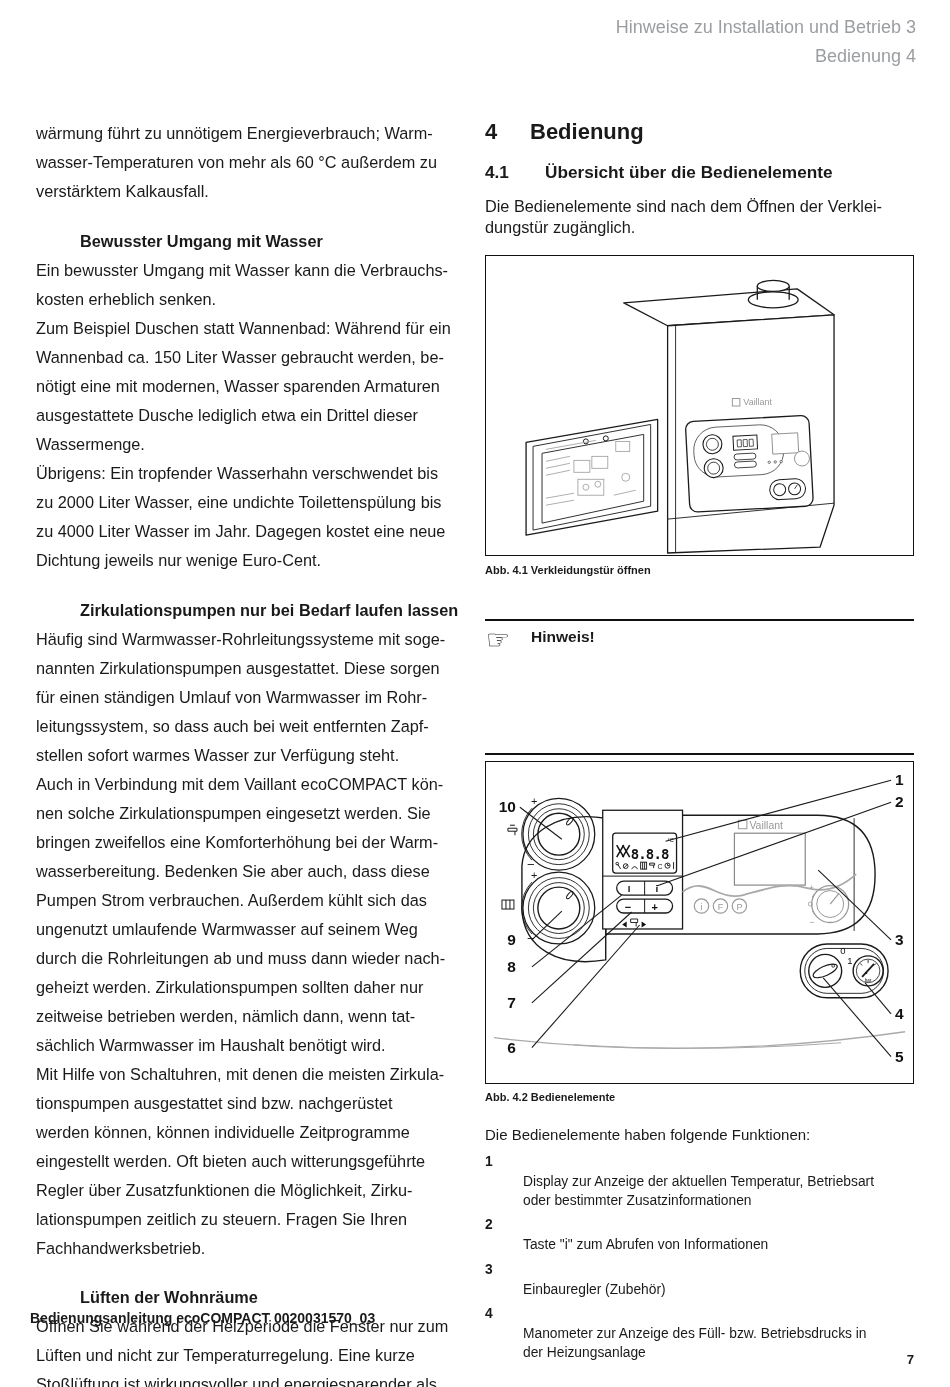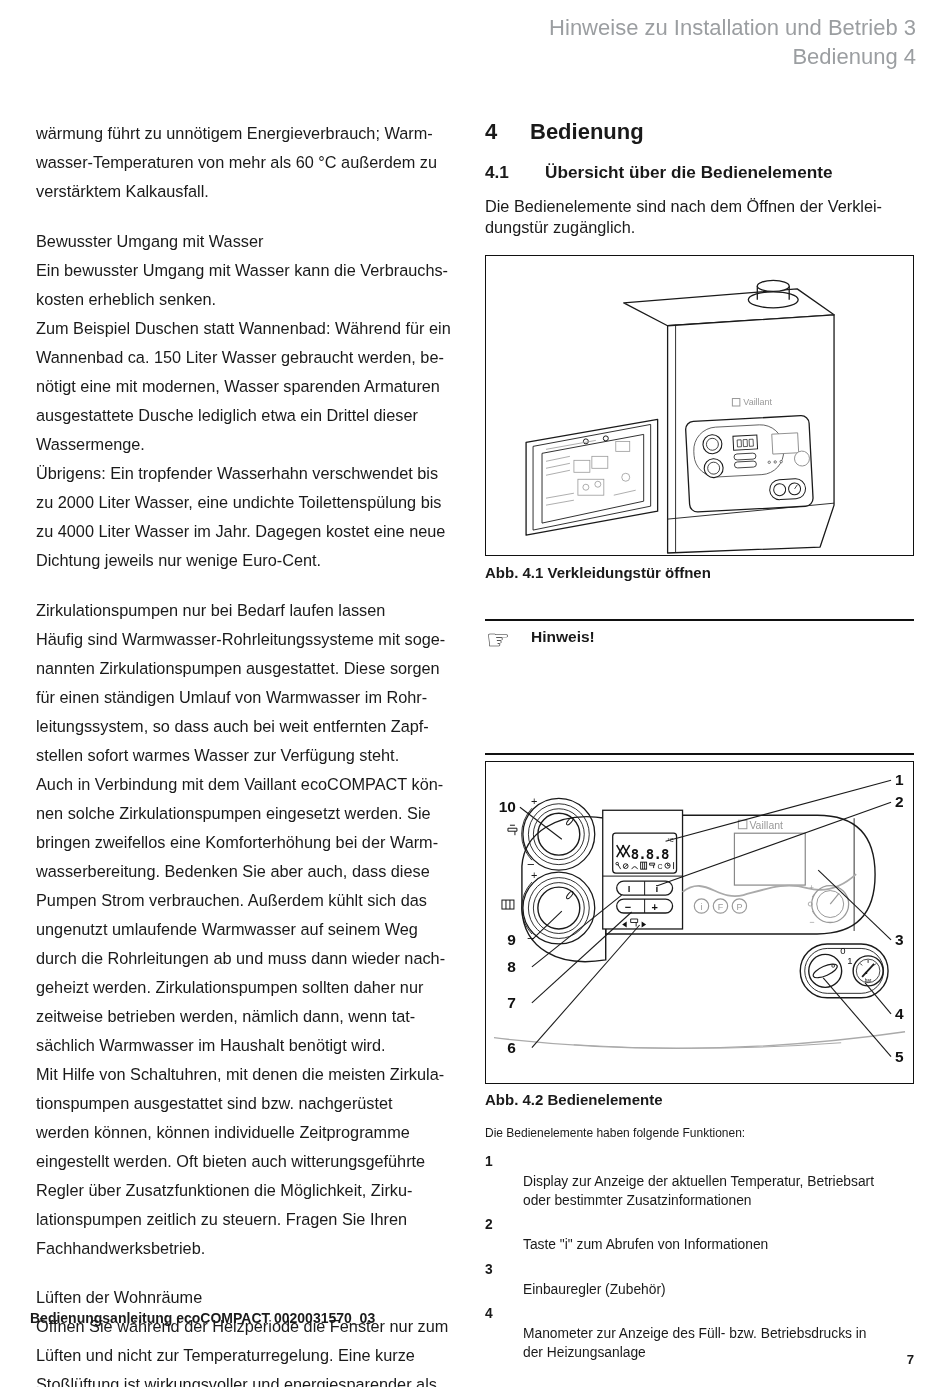--- a/index.html
+++ b/index.html
@@ -1,51 +1,51 @@
 <!DOCTYPE html>
 <html><head>
 <meta charset="utf-8">
 <style>
   html,body { margin:0; padding:0; background:#fff; }
   body { font-family:"Liberation Sans", sans-serif; color:#1a1a1a; }
   .page { position:relative; width:950px; height:1387px; background:#fff; overflow:hidden; }
 
   .header { position:absolute; top:13px; right:34px; text-align:right;
-            color:#9b9ea1; font-size:22px; line-height:29px; font-weight:400; }
+            color:#9b9ea1; font-size:18px; line-height:29px; font-weight:400; }
 
   .col-left { position:absolute; left:36px; top:119px; width:452px;
               font-size:16.3px; line-height:29px; }
   .para { white-space:pre-line; }
   .sec { margin-top:20.8px; }
-  .sec-head { font-weight:normal; }
+  .sec-head { font-weight:bold;margin-left:44px; }
 
   .rc { position:absolute; left:485px; top:0; width:440px; height:1198px; }
   .h4 { position:absolute; top:119px; left:0; font-size:22px; font-weight:bold; line-height:26px; }
   .h4 .num { display:inline-block; width:45px; }
   .h41 { position:absolute; top:162px; left:0; font-size:17.2px; font-weight:bold; }
   .h41 .num { display:inline-block; width:60px; }
   .rc-intro { position:absolute; top:196px; left:0; width:431px;
               font-size:16.3px; line-height:20.8px; white-space:pre-line; }
 
   .figbox { position:absolute; left:0; width:429px; border:1.6px solid #111;
             box-sizing:border-box; background:#fff; }
   .fig1 { top:255px; height:301px; }
   .fig2 { top:761px; height:323px; }
-  .figcap { position:absolute; left:0; font-size:15px; font-weight:bold; }
+  .figcap { position:absolute; left:0; font-size:11px; font-weight:bold; }
   .cap1 { top:564px; }
   .cap2 { top:1091px; }
 
   .note { position:absolute; left:0; top:619px; width:429px; height:136px;
           border-top:2px solid #111; border-bottom:2px solid #111; box-sizing:border-box; }
   .note-icon { position:absolute; left:1px; top:6px; font-size:27px; line-height:27px; }
   .note-text { margin-left:46px; padding-top:6px; font-weight:bold;
                font-size:15.5px; line-height:20.5px; }
   .note-body { white-space:pre-line; }
 
-  .fn-intro { position:absolute; top:1126px; left:0; width:431px; font-size:12px; }
+  .fn-intro { position:absolute; top:1126px; left:0; width:431px; font-size:15px; }
   .fn-list { position:absolute; top:1153px; left:0; width:440px; }
   .fn-item { display:flex; margin-bottom:6px; font-size:13.8px; line-height:18.5px; }
   .fn-num { width:38px; flex:none; font-weight:bold; }
   .fn-text { white-space:pre-line; width:402px;margin-top:20px; }
 
   .footer-left { position:absolute; left:30px; top:1310px; font-size:14px; font-weight:bold; }
   .footer-page { position:absolute; right:36px; top:1352px; font-size:13.2px; font-weight:bold; }
 
   svg { display:block; }
   svg text { font-family:"Liberation Sans", sans-serif; }

